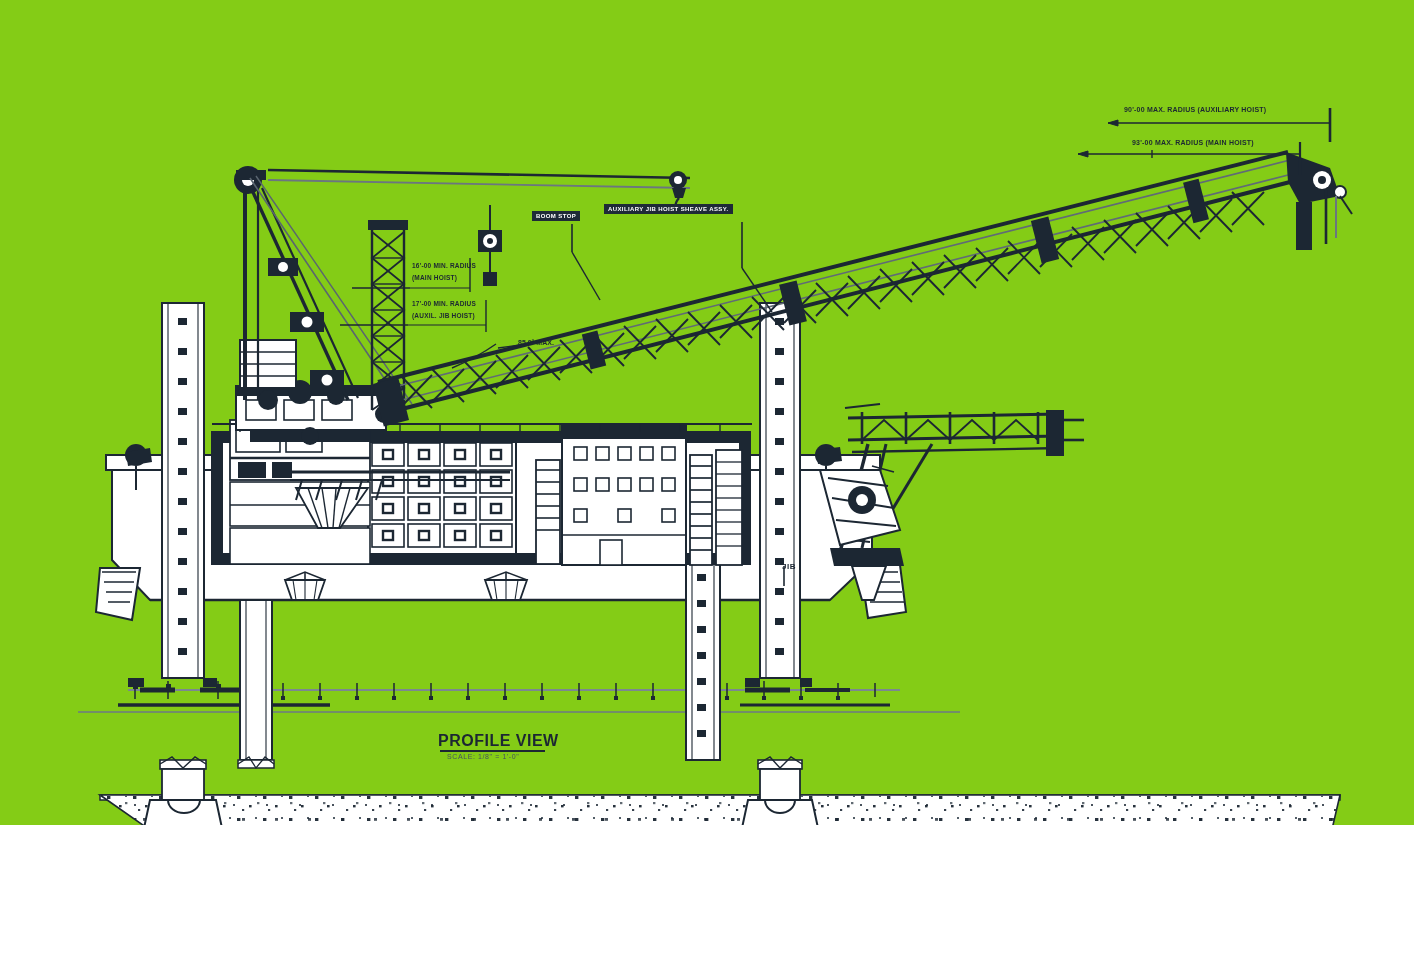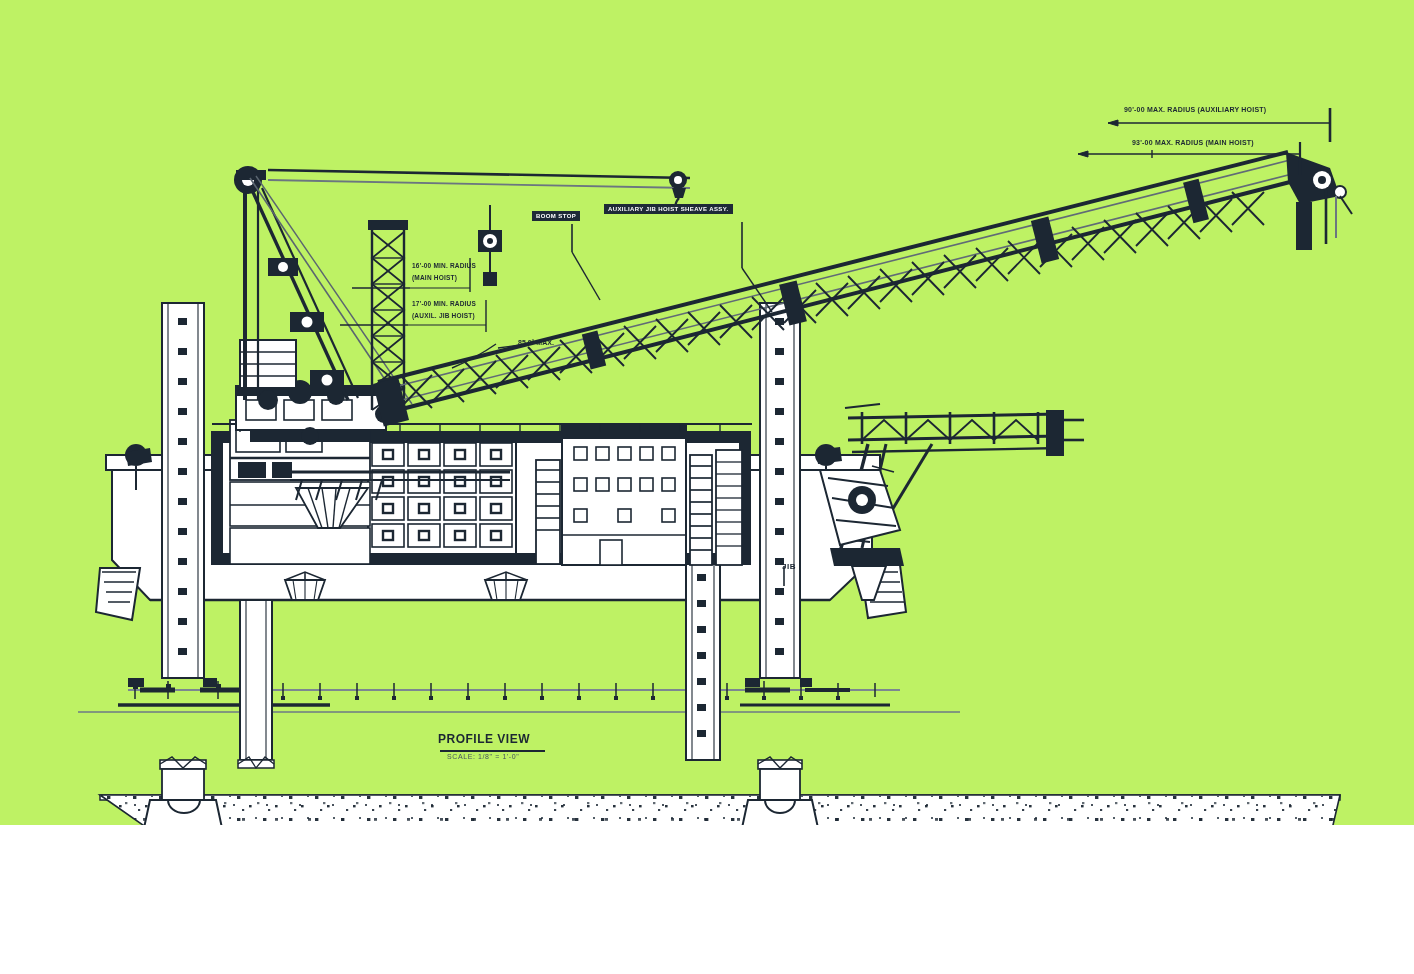--- a/index.html
+++ b/index.html
@@ -1,26 +1,26 @@
 <!DOCTYPE html>
 <html><head>
 <meta charset="utf-8">
 <title>Profile View Drawing</title>
 <style>
   html,body{margin:0;padding:0;background:#ffffff;}
   body{font-family:"Liberation Sans",sans-serif;}
-  #stage{position:relative;width:1414px;height:825px;background:#bef264;overflow:hidden;}
+  #stage{position:relative;width:1414px;height:825px;background:#84cc16;overflow:hidden;}
   #dwg{position:absolute;left:0;top:0;}
   .lbl{position:absolute;font-family:"Liberation Sans",sans-serif;color:#1c2733;
        letter-spacing:.2px;white-space:nowrap;font-weight:700;}
   .dim-lbl{font-size:7px;}
   .note-lbl{font-size:6.5px;line-height:8px;white-space:pre;}
   .callout{position:absolute;background:#1e2a37;color:#fff;font-size:6px;font-weight:700;
            padding:2px 4px;letter-spacing:.4px;white-space:nowrap;}
-  .title-main{position:absolute;font-size:12px;font-weight:700;color:#1c2733;letter-spacing:.5px;}
+  .title-main{position:absolute;font-size:16px;font-weight:700;color:#1c2733;letter-spacing:.5px;}
   .title-sub{position:absolute;font-size:7px;color:#45525f;letter-spacing:.6px;}
   .angle-lbl{position:absolute;font-size:7px;font-weight:700;color:#1c2733;}
   .jib-lbl{position:absolute;font-size:8px;font-weight:700;color:#1c2733;letter-spacing:.5px;}
 </style>
 </head>
 <body>
 
 <div id="stage">
 
   <svg id="dwg" width="1414" height="974" viewBox="0 0 1414 974">

